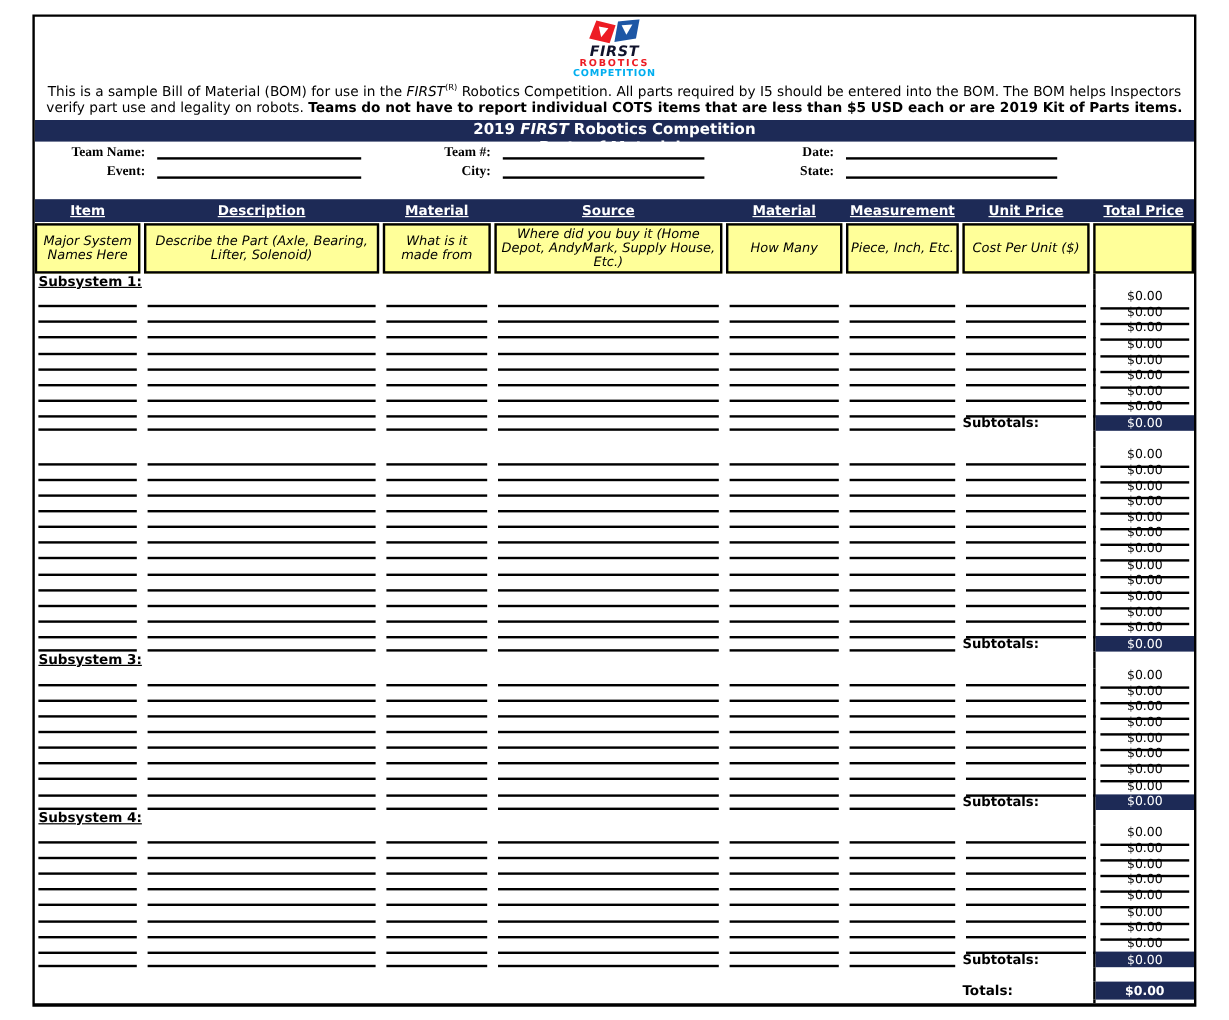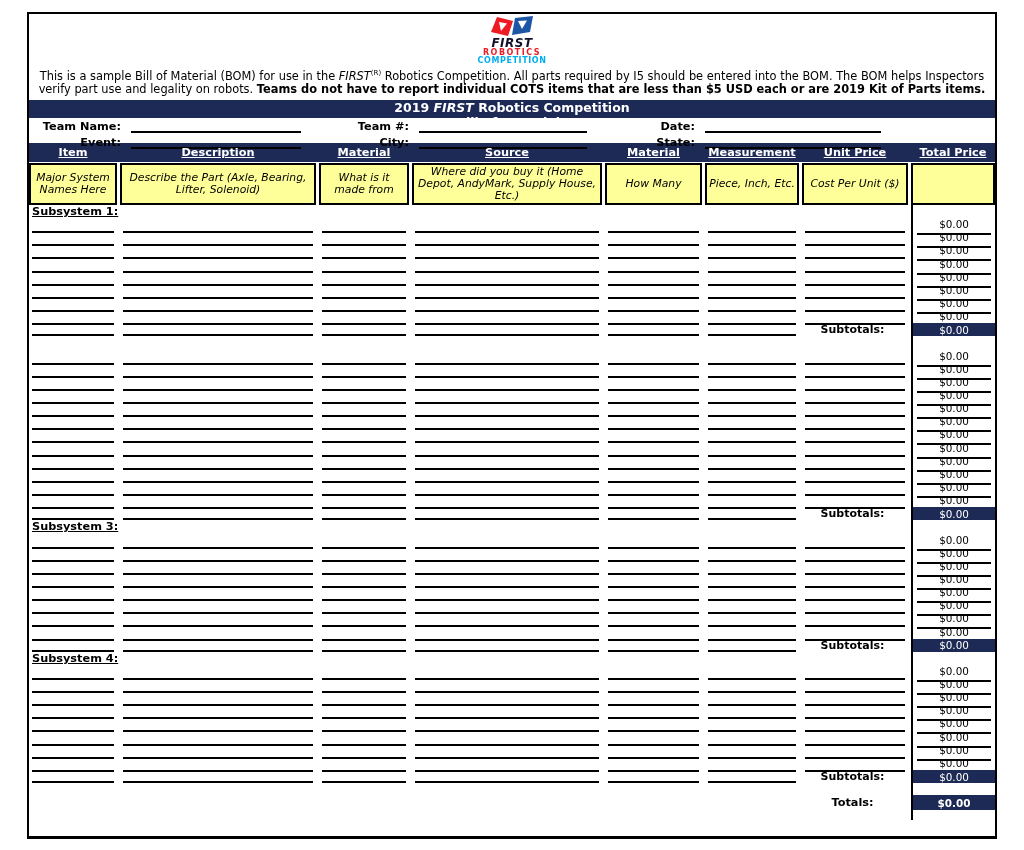--- a/index.html
+++ b/index.html
@@ -16,38 +16,38 @@
   .intro{font-size:11.4px;line-height:13.5px;text-align:center;margin:2px 8px 0 8px;}
   .intro i{font-style:italic;}
   .intro sup{font-size:7px;}
   .intro b{font-weight:bold;}
 
   
   .titlebar{height:18px;background:#1D2A56;color:#fff;text-align:center;font-weight:bold;font-size:12.5px;line-height:15px;}
   .titlebar i{font-style:italic;}
 
   
-  .teaminfo{height:25px;display:grid;grid-template-columns:92px 192px 96px 190px 96px 198px 1fr;grid-auto-rows:16px;align-items:end;}
+  .teaminfo{height:48px;display:grid;grid-template-columns:92px 192px 96px 190px 96px 198px 1fr;grid-auto-rows:16px;align-items:end;font-family:Liberation Serif, serif;}
   .ti-label{font-weight:bold;font-size:11.3px;text-align:right;padding-bottom:1px;white-space:nowrap;}
   .ti-field{height:13px;border-bottom:2.5px solid #000;margin:0 12px 1px 10px;}
 
   
   .trow,.thead-row,.hint-row{display:grid;grid-template-columns:88px 196px 90px 190px 97px 94px 106px 1fr;column-gap:3px;}
 
   .thead-row{height:19px;background:#1D2A56;align-items:center;}
   .th{color:#fff;font-weight:bold;font-size:11.3px;text-align:center;text-decoration:underline;white-space:nowrap;}
 
   .hint-row{height:42px;background:#fff;padding-top:1px;}
   .hint-cell{background:#FFFF99;border:2px solid #000;display:flex;align-items:center;justify-content:center;text-align:center;font-style:italic;font-size:10.8px;line-height:12.3px;padding:0 2px;}
 
   
   .trow{height:13.15px;align-items:stretch;}
   .cell-line{border-bottom:2px solid #000;margin:0 3px;}
   .sec-label{font-weight:bold;text-decoration:underline;font-size:11.3px;line-height:13px;padding-left:3px;white-space:nowrap;}
-  .sub-label{grid-column:7;font-weight:bold;font-size:11px;line-height:13px;text-align:center;padding-right:5px;white-space:nowrap;}
+  .sub-label{grid-column:7;font-weight:bold;font-size:11px;line-height:13px;text-align:left;padding-right:5px;white-space:nowrap;}
   .tp-cell{grid-column:8;border-left:2.5px solid #000;}
   .tp-value{display:block;height:100%;margin:0 4px;border-bottom:2px solid #000;text-align:center;font-size:10.4px;line-height:13px;}
   .navy-box{height:100%;background:#1D2A56;color:#fff;display:flex;align-items:center;justify-content:center;font-size:10.4px;}
   .spacer-row{height:12px;}
   .totals-row{height:15px;}
   .totals-row .sub-label{font-size:11.3px;line-height:15px;}
   .totals-box{font-weight:bold;}
   .bottom-spacer{height:10px;}
 </style>
 </head>
@@ -65,21 +65,21 @@
       </svg>
       <div class="logo-first">FIRST</div>
       <div class="logo-robotics">ROBOTICS</div>
       <div class="logo-competition">COMPETITION</div>
     </div>
     <div class="intro"><span>This is a sample Bill of Material (BOM) for use in the </span><i>FIRST</i><sup>(R)</sup><span> Robotics Competition. All parts required by I5 should be entered into the BOM. The BOM helps Inspectors verify part use and legality on robots. </span><b>Teams do not have to report individual COTS items that are less than $5 USD each or are 2019 Kit of Parts items.</b></div>
   </div>
 
   <div class="titlebar">
     <div><span>2019 </span><i>FIRST</i><span> Robotics Competition</span></div>
-    <div>Bill of Materials</div>
+    <div>Parts of Materials</div>
   </div>
 
   <div class="teaminfo">
     <div class="ti-label">Team Name:</div>
     <div class="ti-field"></div>
     <div class="ti-label">Team #:</div>
     <div class="ti-field"></div>
     <div class="ti-label">Date:</div>
     <div class="ti-field"></div>
     <div></div>

